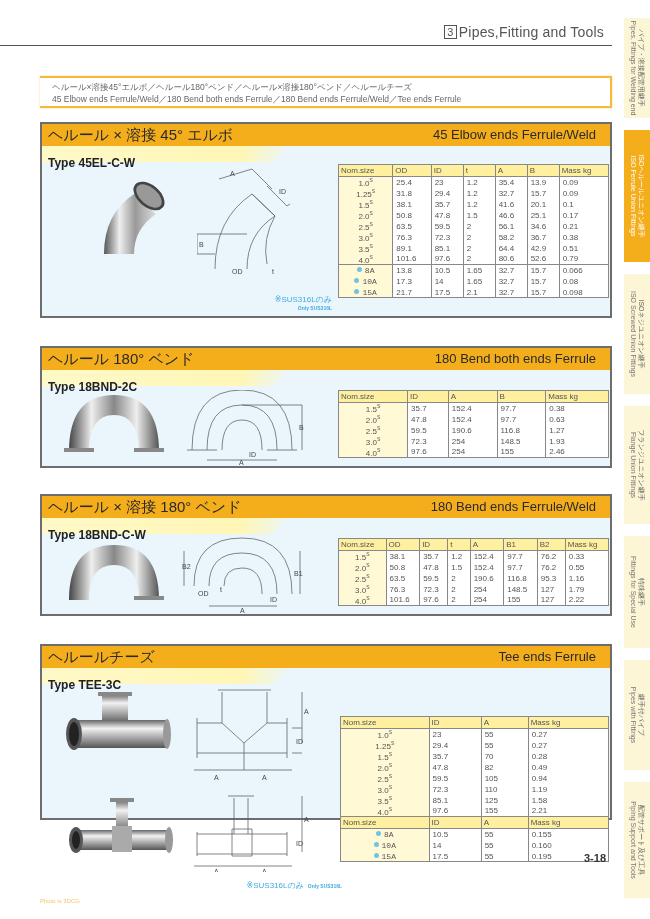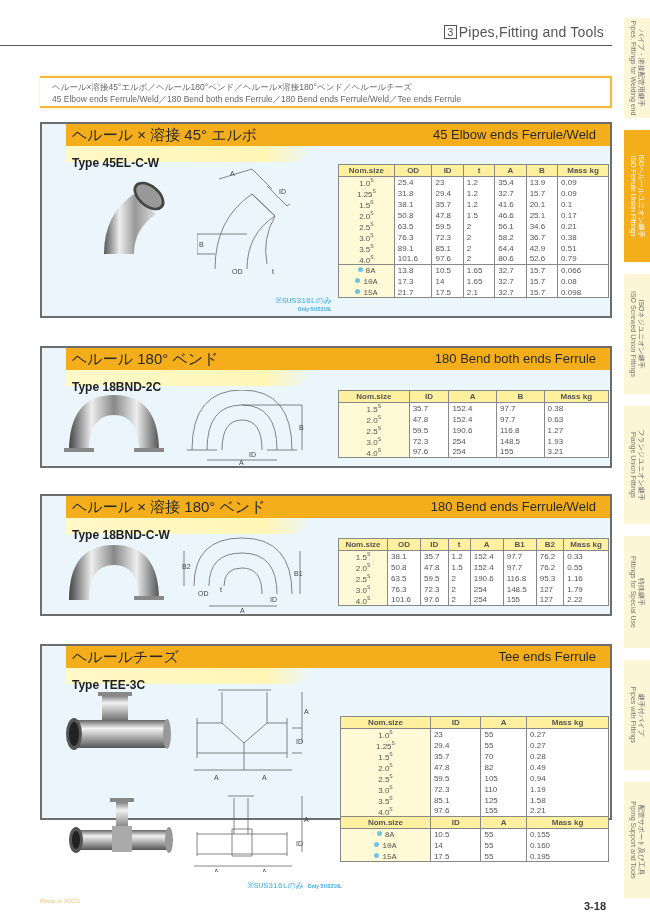--- a/index.html
+++ b/index.html
@@ -14,48 +14,48 @@
   .side-tab { position: absolute; left: 0; width: 26px; background: #fdf6d6; overflow: hidden; }
   .side-tab.active { background: #f4ae1c; }
   .side-tab .inner { position: absolute; left: 50%; top: 50%; transform: translate(-50%, -50%) rotate(90deg); white-space: nowrap; text-align: center; line-height: 1.15; }
   .side-tab .jp { font-size: 7px; color: #666; display: block; }
   .side-tab .en { font-size: 7px; color: #777; display: block; }
   .side-tab.active .jp, .side-tab.active .en { color: #fff; }
 
   .summary { position: absolute; left: 40px; top: 76px; width: 572px; height: 32px; border: 2px solid #f6b93b; border-left: none; border-right: 2px solid #f6b93b; box-shadow: 0 0 2px #fbd88a; padding: 3px 0 8px 12px; }
   .summary div { font-size: 8.5px; color: #666; line-height: 12px; }
 
-  .section { position: absolute; left: 40px; width: 572px; border: 2px solid #6d6d6d; background: #eaf6fc; padding-left: 24px; }
+  .section { position: absolute; left: 40px; width: 572px; border: 2px solid #6d6d6d; background: #eaf6fc; }
   .section .bar { height: 22px; background: #f4ae1c; position: relative; }
   .section .bar .jp { position: absolute; left: 6px; top: 2px; font-size: 15px; color: #2a2a2a; }
   .section .bar .en { position: absolute; right: 14px; top: 3px; font-size: 13px; color: #2a2a2a; }
   .section .type { height: 16px; position: relative; }
   .section .type .band { position: absolute; left: 0; top: 0; width: 250px; height: 16px; background: linear-gradient(90deg, #fff9c8 0%, #fff6b6 80%, rgba(255,246,182,0) 100%); clip-path: polygon(0 0, 100% 0, 92% 100%, 0 100%); }
   .section .type span { position: absolute; left: 6px; top: 10px; font-size: 12px; font-weight: bold; color: #222; }
 
   table.spec { position: absolute; border-collapse: collapse; background: #fff; font-size: 8px; color: #555; }
-  table.spec th { background: #fff0a0; font-weight: bold; border: 1px solid #888; padding: 0 2px; height: 12px; text-align: center; }
+  table.spec th { background: #fff0a0; font-weight: normal; border: 1px solid #888; padding: 0 2px; height: 12px; text-align: left; }
   table.spec td { border-left: 1px solid #888; border-right: 1px solid #888; padding: 0 3px; height: 11px; text-align: left; }
   table.spec td.ns { background: #fff9d6; text-align: center; }
   table.spec td.ns.left { text-align: center; padding-left: 3px; font-family: Liberation Mono, monospace; }
   table.spec tr.sep td { border-top: 1px solid #888; }
   table.spec tr.last td { border-bottom: 1px solid #888; }
   table.spec sup { font-size: 5px; }
   .dot { display: inline-block; width: 5px; height: 5px; border-radius: 50%; background: #6fc3e3; margin-right: 3px; vertical-align: 1px; }
 
   .note { position: absolute; color: #3fa9e0; text-align: right; }
-  .note .jp { font-size: 8px; display: block; font-family: Liberation Mono, monospace; }
+  .note .jp { font-size: 8px; display: block; }
   .note .en { font-size: 5px; font-weight: bold; display: block; }
   .note.inline .jp, .note.inline .en { display: inline; margin-left: 4px; }
 
   .photo { position: absolute; }
   .drawing { position: absolute; }
 
   .footer-credit { position: absolute; left: 40px; top: 898px; font-size: 6px; color: #f2c46b; }
-  .page-number { position: absolute; left: 584px; top: 900px; font-size: 11px; font-weight: bold; color: #333; }
+  .page-number { position: absolute; left: 584px; top: 852px; font-size: 11px; font-weight: bold; color: #333; }
 </style>
 </head>
 <body>
 
 <div class="page-header">
   <div class="title">
     <span class="chapnum">3</span><span>Pipes,Fitting and Tools</span>
   </div>
 </div>
 
@@ -353,21 +353,21 @@
           <td>72.3</td>
           <td>254</td>
           <td>148.5</td>
           <td>1.93</td>
         </tr>
         <tr class="last">
           <td class="ns">4.0<sup>S</sup></td>
           <td>97.6</td>
           <td>254</td>
           <td>155</td>
-          <td>3.21</td>
+          <td>2.46</td>
         </tr>
       </tbody>
   </table>
 </div>
 
 <div class="section" style="top:494px;height:122px">
   <div class="bar">
     <span class="jp">ヘルール × 溶接 180° ベンド</span>
     <span class="en">180 Bend ends Ferrule/Weld</span>
   </div>

